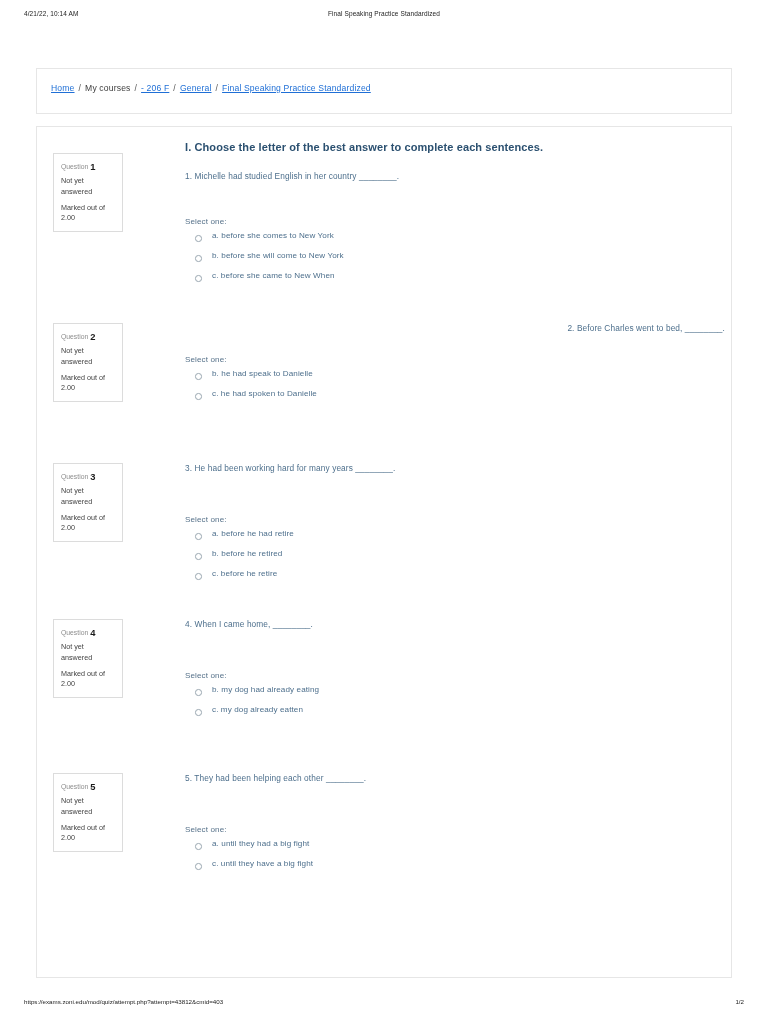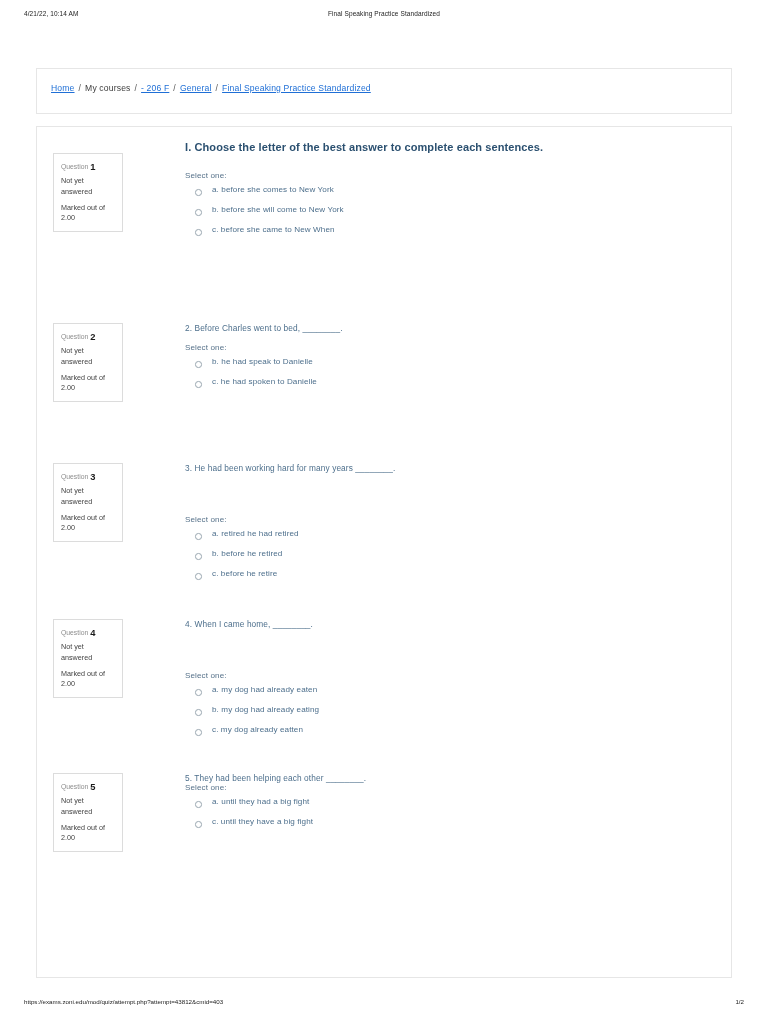--- a/index.html
+++ b/index.html
@@ -205,20 +205,21 @@
 <div class="panel content-panel">
   <div id="questions-root">
       <div class="question-block" style="top: 14px;">
         <div class="q-info" style="top: 12px;">
           <div class="qi-num"><span>Question</span><b>1</b></div>
           <div class="qi-state">Not yet answered</div>
           <div class="qi-marks"><span>Marked out of</span> <span>2.00</span></div>
         </div>
         <div class="q-body">
           <div class="section-heading">I.  Choose the letter of the best answer to complete each sentences.</div>
+          <div class="q-text" style="margin-bottom: 36px;">1.  Michelle had studied English in her country ________.</div>
           <div class="select-one">Select one:</div>
           <div class="answers">
             <div class="answer-row">
               <span class="radio"></span>
               <span class="answer-label">a. before she comes to New York</span>
             </div>
             <div class="answer-row">
               <span class="radio"></span>
               <span class="answer-label">b. before she will come to New York</span>
             </div>
@@ -229,21 +230,21 @@
           </div>
         </div>
       </div>
       <div class="question-block" style="top: 196px;">
         <div class="q-info" style="top: 0px;">
           <div class="qi-num"><span>Question</span><b>2</b></div>
           <div class="qi-state">Not yet answered</div>
           <div class="qi-marks"><span>Marked out of</span> <span>2.00</span></div>
         </div>
         <div class="q-body">
-          <div class="q-text" style="margin-bottom: 10px;">2.  Before Charles went to bed, ________.</div>
+          <div class="q-text" style="margin-bottom: 22px; text-align: right;">2.  Before Charles went to bed, ________.</div>
           <div class="select-one">Select one:</div>
           <div class="answers">
             <div class="answer-row">
               <span class="radio"></span>
               <span class="answer-label">b. he had speak to Danielle</span>
             </div>
             <div class="answer-row">
               <span class="radio"></span>
               <span class="answer-label">c. he had spoken to Danielle</span>
             </div>
@@ -255,21 +256,21 @@
           <div class="qi-num"><span>Question</span><b>3</b></div>
           <div class="qi-state">Not yet answered</div>
           <div class="qi-marks"><span>Marked out of</span> <span>2.00</span></div>
         </div>
         <div class="q-body">
           <div class="q-text" style="margin-bottom: 42px;">3.  He had been working hard for many years ________.</div>
           <div class="select-one">Select one:</div>
           <div class="answers">
             <div class="answer-row">
               <span class="radio"></span>
-              <span class="answer-label">a. retired he had retired</span>
+              <span class="answer-label">a. before he had retire</span>
             </div>
             <div class="answer-row">
               <span class="radio"></span>
               <span class="answer-label">b. before he retired</span>
             </div>
             <div class="answer-row">
               <span class="radio"></span>
               <span class="answer-label">c. before he retire</span>
             </div>
           </div>
@@ -280,41 +281,37 @@
           <div class="qi-num"><span>Question</span><b>4</b></div>
           <div class="qi-state">Not yet answered</div>
           <div class="qi-marks"><span>Marked out of</span> <span>2.00</span></div>
         </div>
         <div class="q-body">
           <div class="q-text" style="margin-bottom: 42px;">4.  When I came home, ________.</div>
           <div class="select-one">Select one:</div>
           <div class="answers">
             <div class="answer-row">
               <span class="radio"></span>
-              <span class="answer-label">a. my dog had already eaten</span>
-            </div>
-            <div class="answer-row">
-              <span class="radio"></span>
               <span class="answer-label">b. my dog had already eating</span>
             </div>
             <div class="answer-row">
               <span class="radio"></span>
               <span class="answer-label">c. my dog already eatten</span>
             </div>
           </div>
         </div>
       </div>
       <div class="question-block" style="top: 646px;">
         <div class="q-info" style="top: 0px;">
           <div class="qi-num"><span>Question</span><b>5</b></div>
           <div class="qi-state">Not yet answered</div>
           <div class="qi-marks"><span>Marked out of</span> <span>2.00</span></div>
         </div>
         <div class="q-body">
-          <div class="q-text" style="">5.  They had been helping each other ________.</div>
+          <div class="q-text" style="margin-bottom: 42px;">5.  They had been helping each other ________.</div>
           <div class="select-one">Select one:</div>
           <div class="answers">
             <div class="answer-row">
               <span class="radio"></span>
               <span class="answer-label">a. until they had a big fight</span>
             </div>
             <div class="answer-row">
               <span class="radio"></span>
               <span class="answer-label">c. until they have a big fight</span>
             </div>

